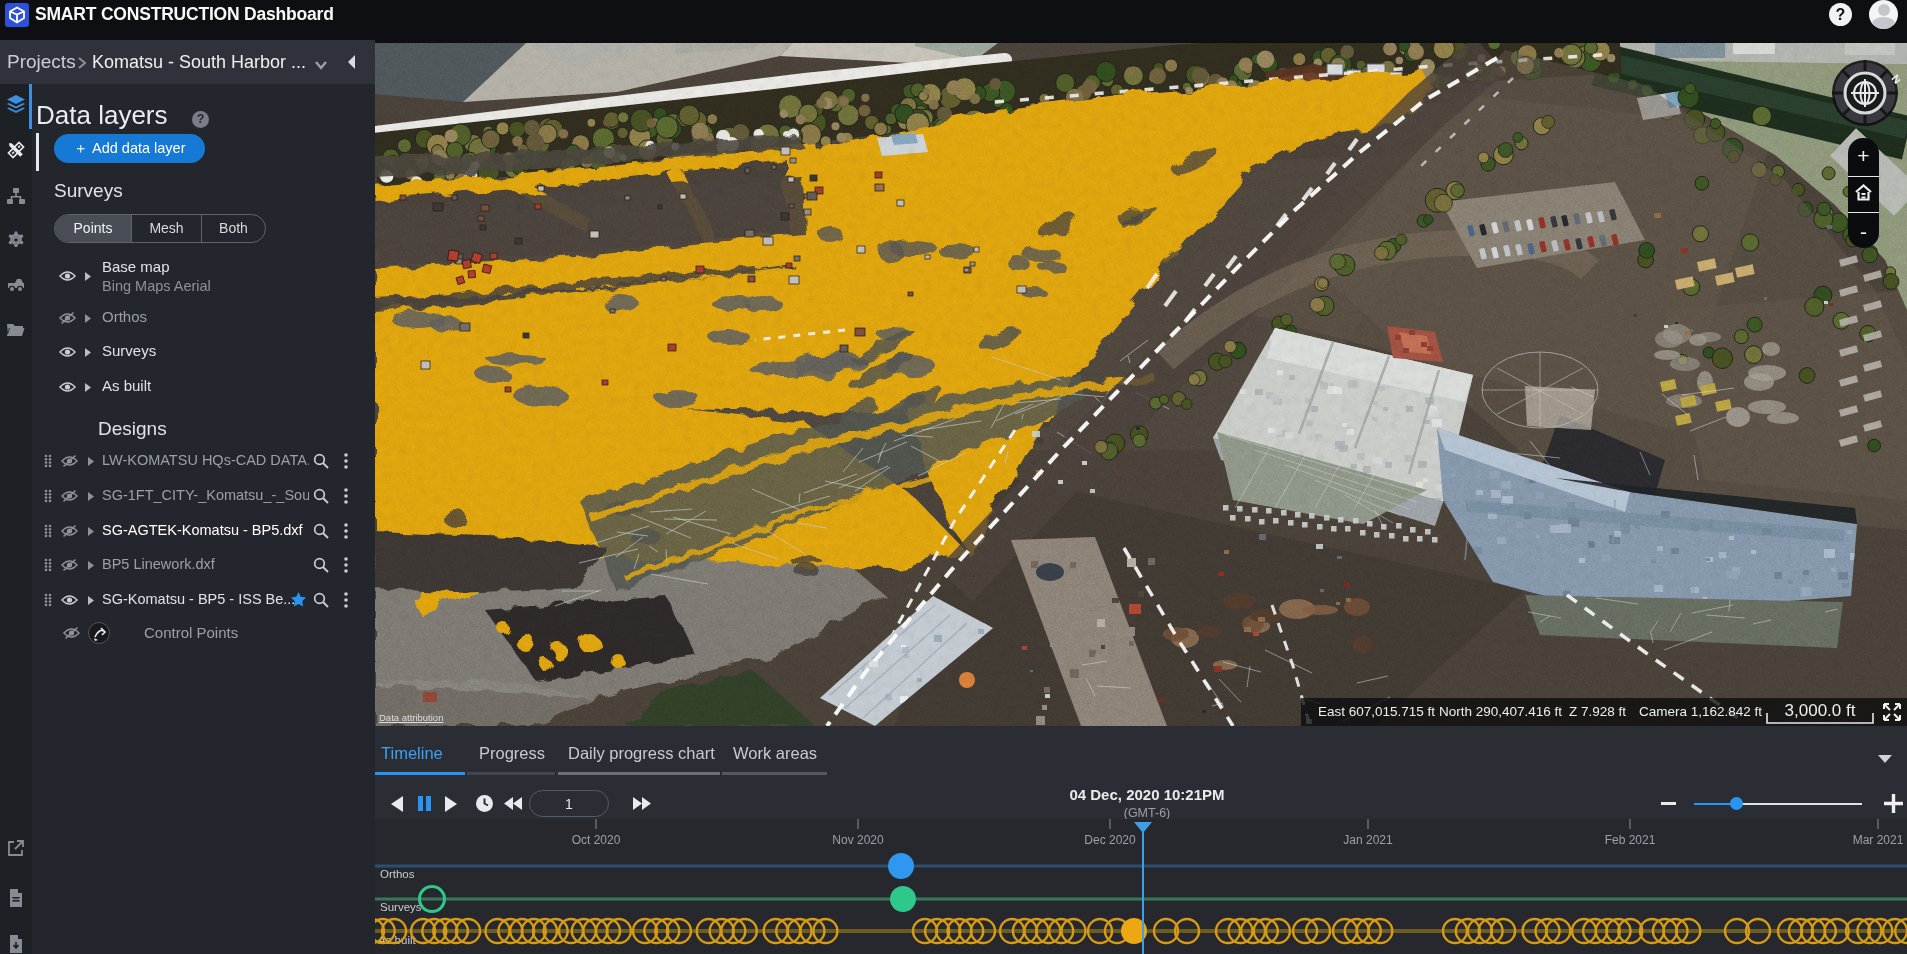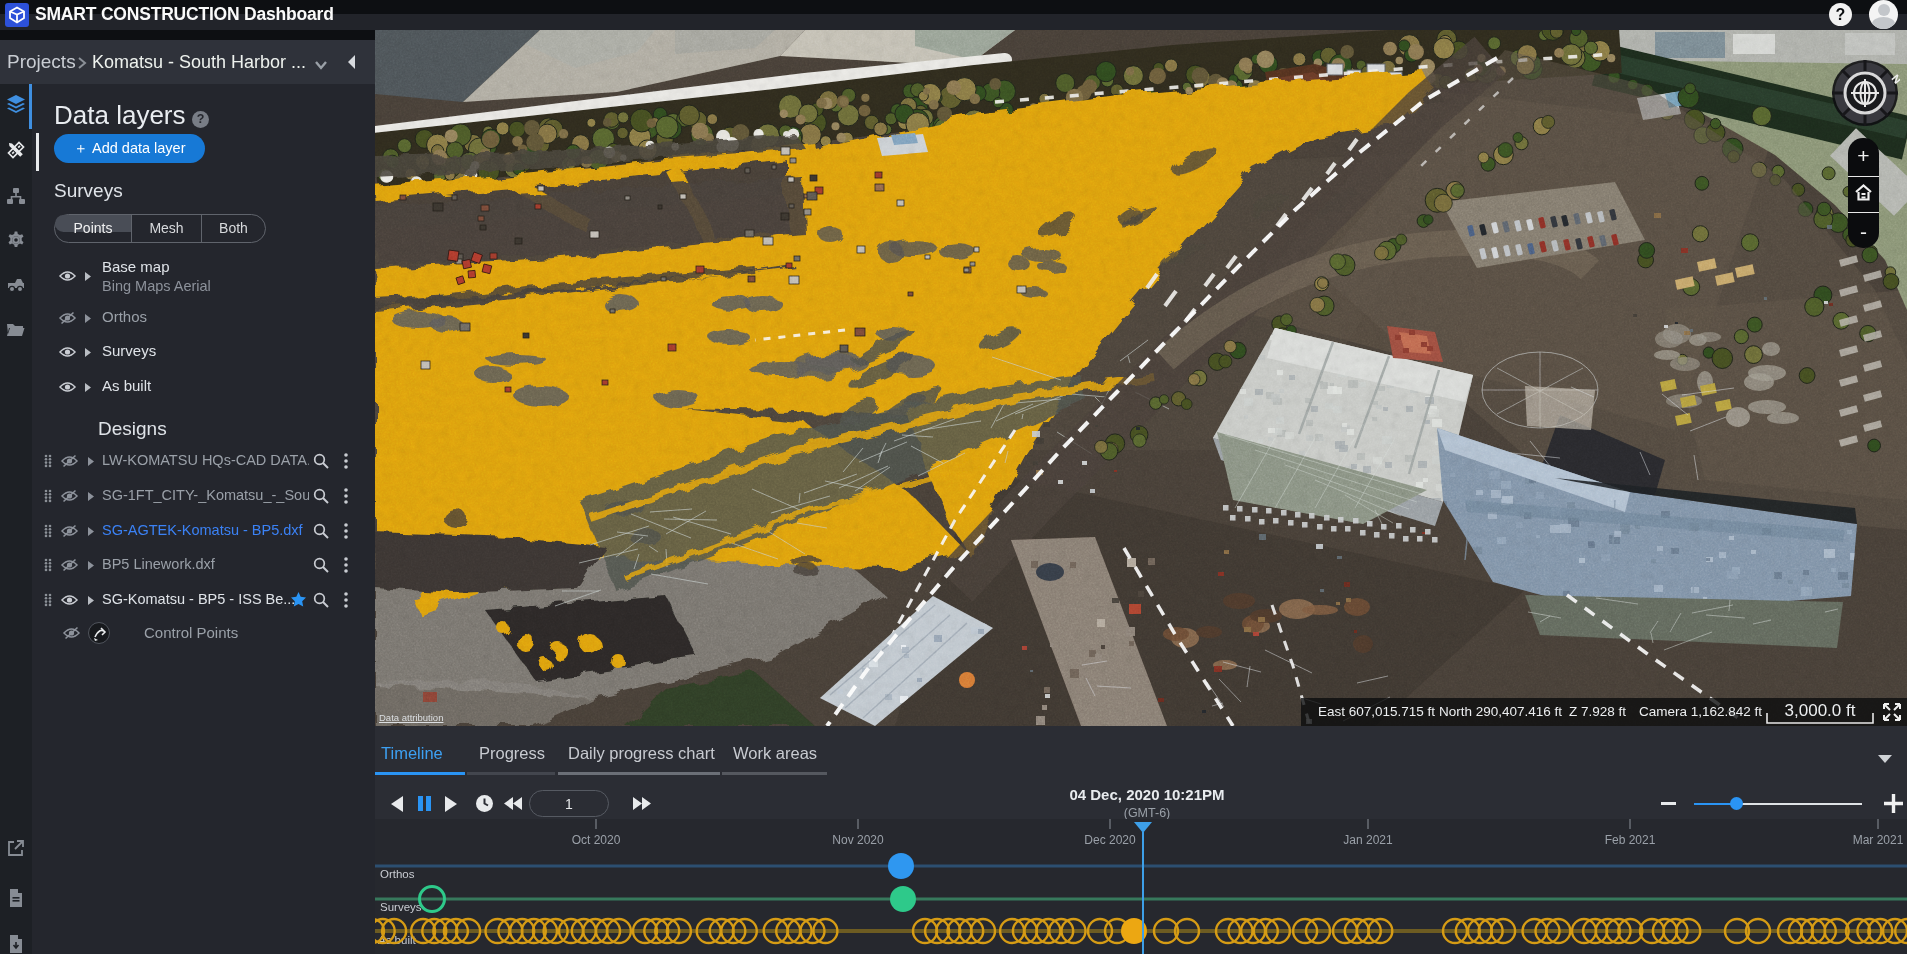--- a/index.html
+++ b/index.html
@@ -1,16 +1,16 @@
 <!DOCTYPE html>
 <html><head><meta charset="utf-8">
 <style>
 * { margin:0; padding:0; box-sizing:border-box; }
 html,body { width:1907px; height:954px; overflow:hidden; background:#22242a; font-family:"Liberation Sans",sans-serif; }
-#topbar { position:absolute; left:0; top:0; width:1907px; height:14px; background:#0d0f12; z-index:30; }
+#topbar { position:absolute; left:0; top:0; width:1907px; height:43px; background:#0d0f12; z-index:30; }
 #topbar .logo { position:absolute; left:5px; top:3px; width:24px; height:24px; background:#2d51d9; border-radius:3px; }
 #topbar .title { position:absolute; left:35px; top:4px; color:#fafafa; font-size:17.5px; font-weight:bold; letter-spacing:-0.2px; }
 #tbext { position:absolute; left:0; top:30px; width:375px; height:10px; background:#0d0f12; z-index:30; }
 #crumb { position:absolute; left:0; top:40px; width:375px; height:44px; background:#2f323a; z-index:31; color:#c9cdd3; }
 #rail { position:absolute; left:0; top:84px; width:32px; height:870px; background:#1d2025; z-index:31; }
 #panel { position:absolute; left:32px; top:84px; width:343px; height:870px; background:#24262d; z-index:31; }
 #map { position:absolute; left:375px; top:30px; width:1532px; height:696px; background:#4a433b; overflow:hidden; z-index:10; }
 #bottom { position:absolute; left:375px; top:726px; width:1532px; height:228px; background:#2b2d34; z-index:20; }
 .ic { position:absolute; left:6px; width:20px; height:20px; }
 #chart { position:absolute; left:0; top:93px; width:1532px; height:135px; background:#26282e; }
@@ -103,26 +103,26 @@
       <g fill="#878c94">
         <path d="M4 1 h8 l4 4 v14 h-12 z M12 1 v4 h4" fill-rule="evenodd"></path>
         <path d="M10 8 v5 M7.5 11 l2.5 3 l2.5-3" stroke="#1d2025" stroke-width="1.6" fill="none"></path>
       </g>
     </svg>
   <div style="position:absolute;left:29px;top:0px;width:3px;height:45px;background:#3f8fe0;"></div>
 </div>
 
 <div id="panel">
   <div style="position:absolute;left:4px;top:49px;width:3px;height:38px;background:#e8eaec;"></div>
-  <div style="position:absolute;left:22px;top:16px;font-size:26px;color:#e9ecf0;">Data layers</div>
+  <div style="position:absolute;left:4px;top:16px;font-size:26px;color:#e9ecf0;">Data layers</div>
   <div style="position:absolute;left:160px;top:27px;width:17px;height:17px;border-radius:50%;background:#787d86;color:#24262d;font-size:12.5px;font-weight:bold;text-align:center;line-height:17px;">?</div>
   <div style="position:absolute;left:22px;top:50px;width:151px;height:29px;background:#1779d6;border-radius:15px;color:#fff;font-size:14.5px;line-height:29px;text-align:center;">＋&nbsp;Add data layer</div>
   <div style="position:absolute;left:22px;top:96px;font-size:19px;color:#dfe3e8;">Surveys</div>
   <div style="position:absolute;left:22px;top:130px;width:212px;height:29px;border:1px solid #60646c;border-radius:15px;color:#d8dadd;font-size:14px;">
-    <div style="position:absolute;left:0;top:0;width:76px;height:17px;background:#494d56;border-radius:14px 0 0 14px;text-align:center;line-height:27px;color:#f2f2f2;">Points</div>
+    <div style="position:absolute;left:0;top:0;width:76px;height:27px;background:#494d56;border-radius:14px 0 0 14px;text-align:center;line-height:27px;color:#f2f2f2;">Points</div>
     <div style="position:absolute;left:76px;top:0;width:70px;height:27px;text-align:center;line-height:27px;border-left:1px solid #60646c;">Mesh</div>
     <div style="position:absolute;left:146px;top:0;width:64px;height:27px;text-align:center;line-height:27px;border-left:1px solid #60646c;">Both</div>
   </div>
   <svg style="position:absolute;left:27px;top:185px" width="17" height="14" viewBox="0 0 17 14">
       <path d="M1 7 Q8.5 -1 16 7 Q8.5 15 1 7 Z" fill="none" stroke="#c9ccd2" stroke-width="1.6"></path>
       <circle cx="8.5" cy="7" r="2.6" fill="#c9ccd2"></circle>
     </svg>
 <svg style="position:absolute;left:52px;top:187px" width="8" height="11" viewBox="0 0 8 11">
       <path d="M1 1 L7 5.5 L1 10 Z" fill="#b9bdc3"></path>
     </svg>
@@ -221,21 +221,21 @@
       <circle cx="6" cy="11.9" r="1.3" fill="#8b9097"></circle>
     </svg>
 <svg style="position:absolute;left:29px;top:440px" width="17" height="14" viewBox="0 0 17 14">
       <path d="M1 7 Q8.5 -1 16 7 Q8.5 15 1 7 Z" fill="none" stroke="#8d929b" stroke-width="1.6"></path>
       <circle cx="8.5" cy="7" r="2.6" fill="#8d929b"></circle>
       <path d="M2.5 12.5 L14.5 1.5" stroke="#8d929b" stroke-width="1.6"></path>
     </svg>
 <svg style="position:absolute;left:55px;top:442px" width="8" height="11" viewBox="0 0 8 11">
       <path d="M1 1 L7 5.5 L1 10 Z" fill="#8d929b"></path>
     </svg>
-<div style="position:absolute;left:70px;top:438px;font-size:14.5px;color:#3b82f6;white-space:nowrap;width:207px;overflow:hidden;">SG-AGTEK-Komatsu - BP5.dxf</div>
+<div style="position:absolute;left:70px;top:438px;font-size:14.5px;color:#ffffff;white-space:nowrap;width:207px;overflow:hidden;">SG-AGTEK-Komatsu - BP5.dxf</div>
 <svg style="position:absolute;left:281px;top:439px" width="16" height="16" viewBox="0 0 16 16">
       <circle cx="6.5" cy="6.5" r="4.8" fill="none" stroke="#c9ccd2" stroke-width="1.7"></circle>
       <path d="M10 10 L15 15" stroke="#c9ccd2" stroke-width="1.9"></path>
     </svg>
 <svg style="position:absolute;left:312px;top:439px" width="4" height="16" viewBox="0 0 4 16">
       <circle cx="2" cy="2" r="1.8" fill="#c9ccd2"></circle>
       <circle cx="2" cy="8" r="1.8" fill="#c9ccd2"></circle>
       <circle cx="2" cy="14" r="1.8" fill="#c9ccd2"></circle>
     </svg>
 <svg style="position:absolute;left:12px;top:474px" width="8" height="14" viewBox="0 0 8 14">

